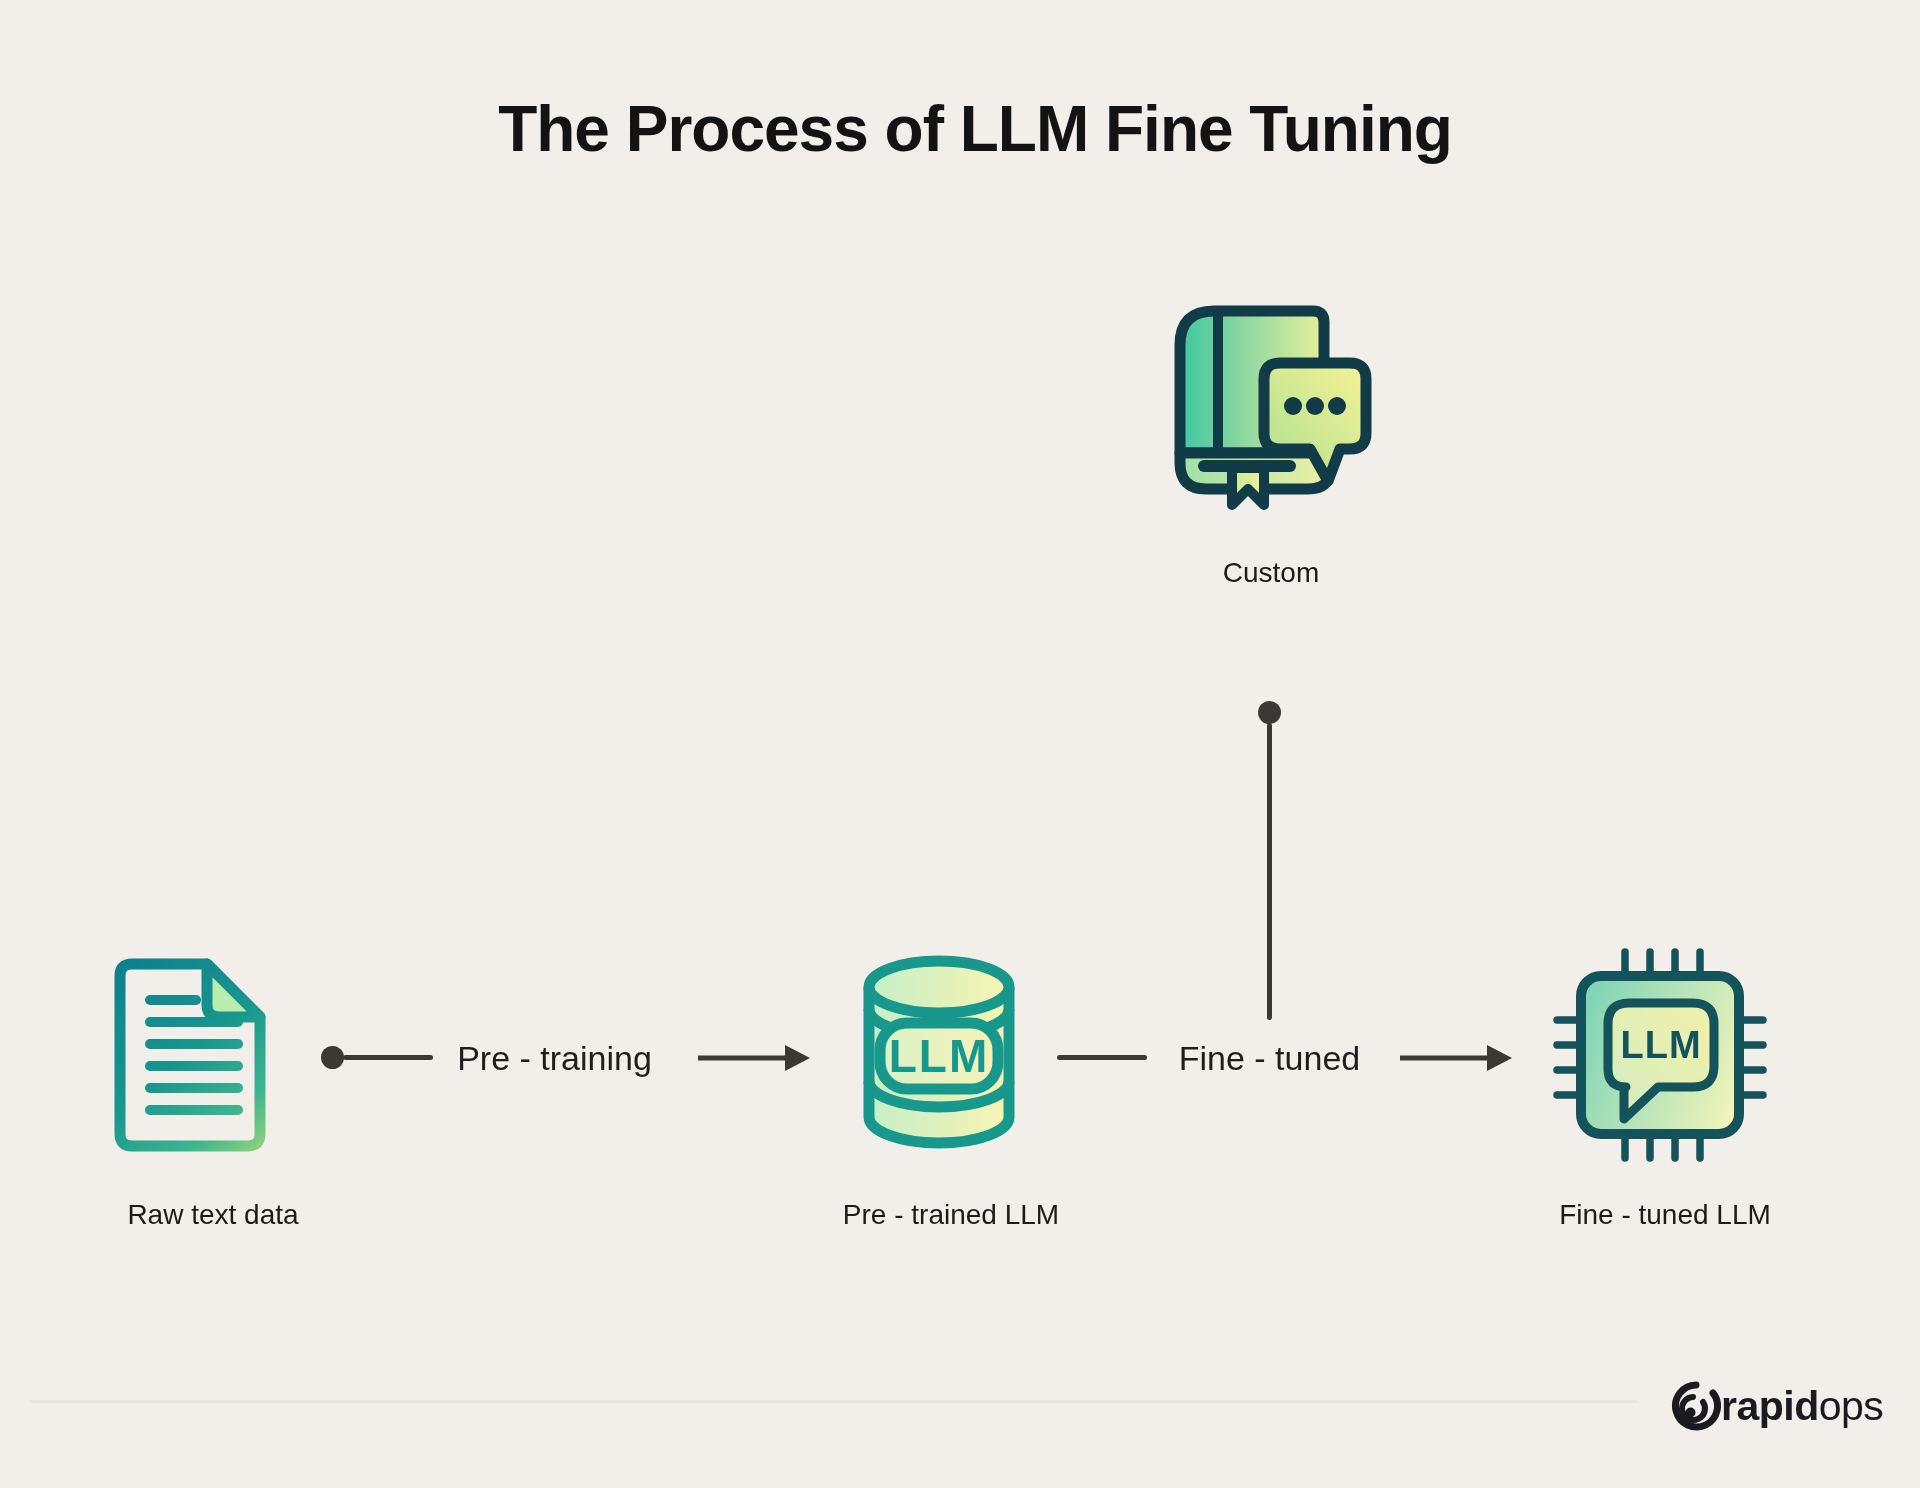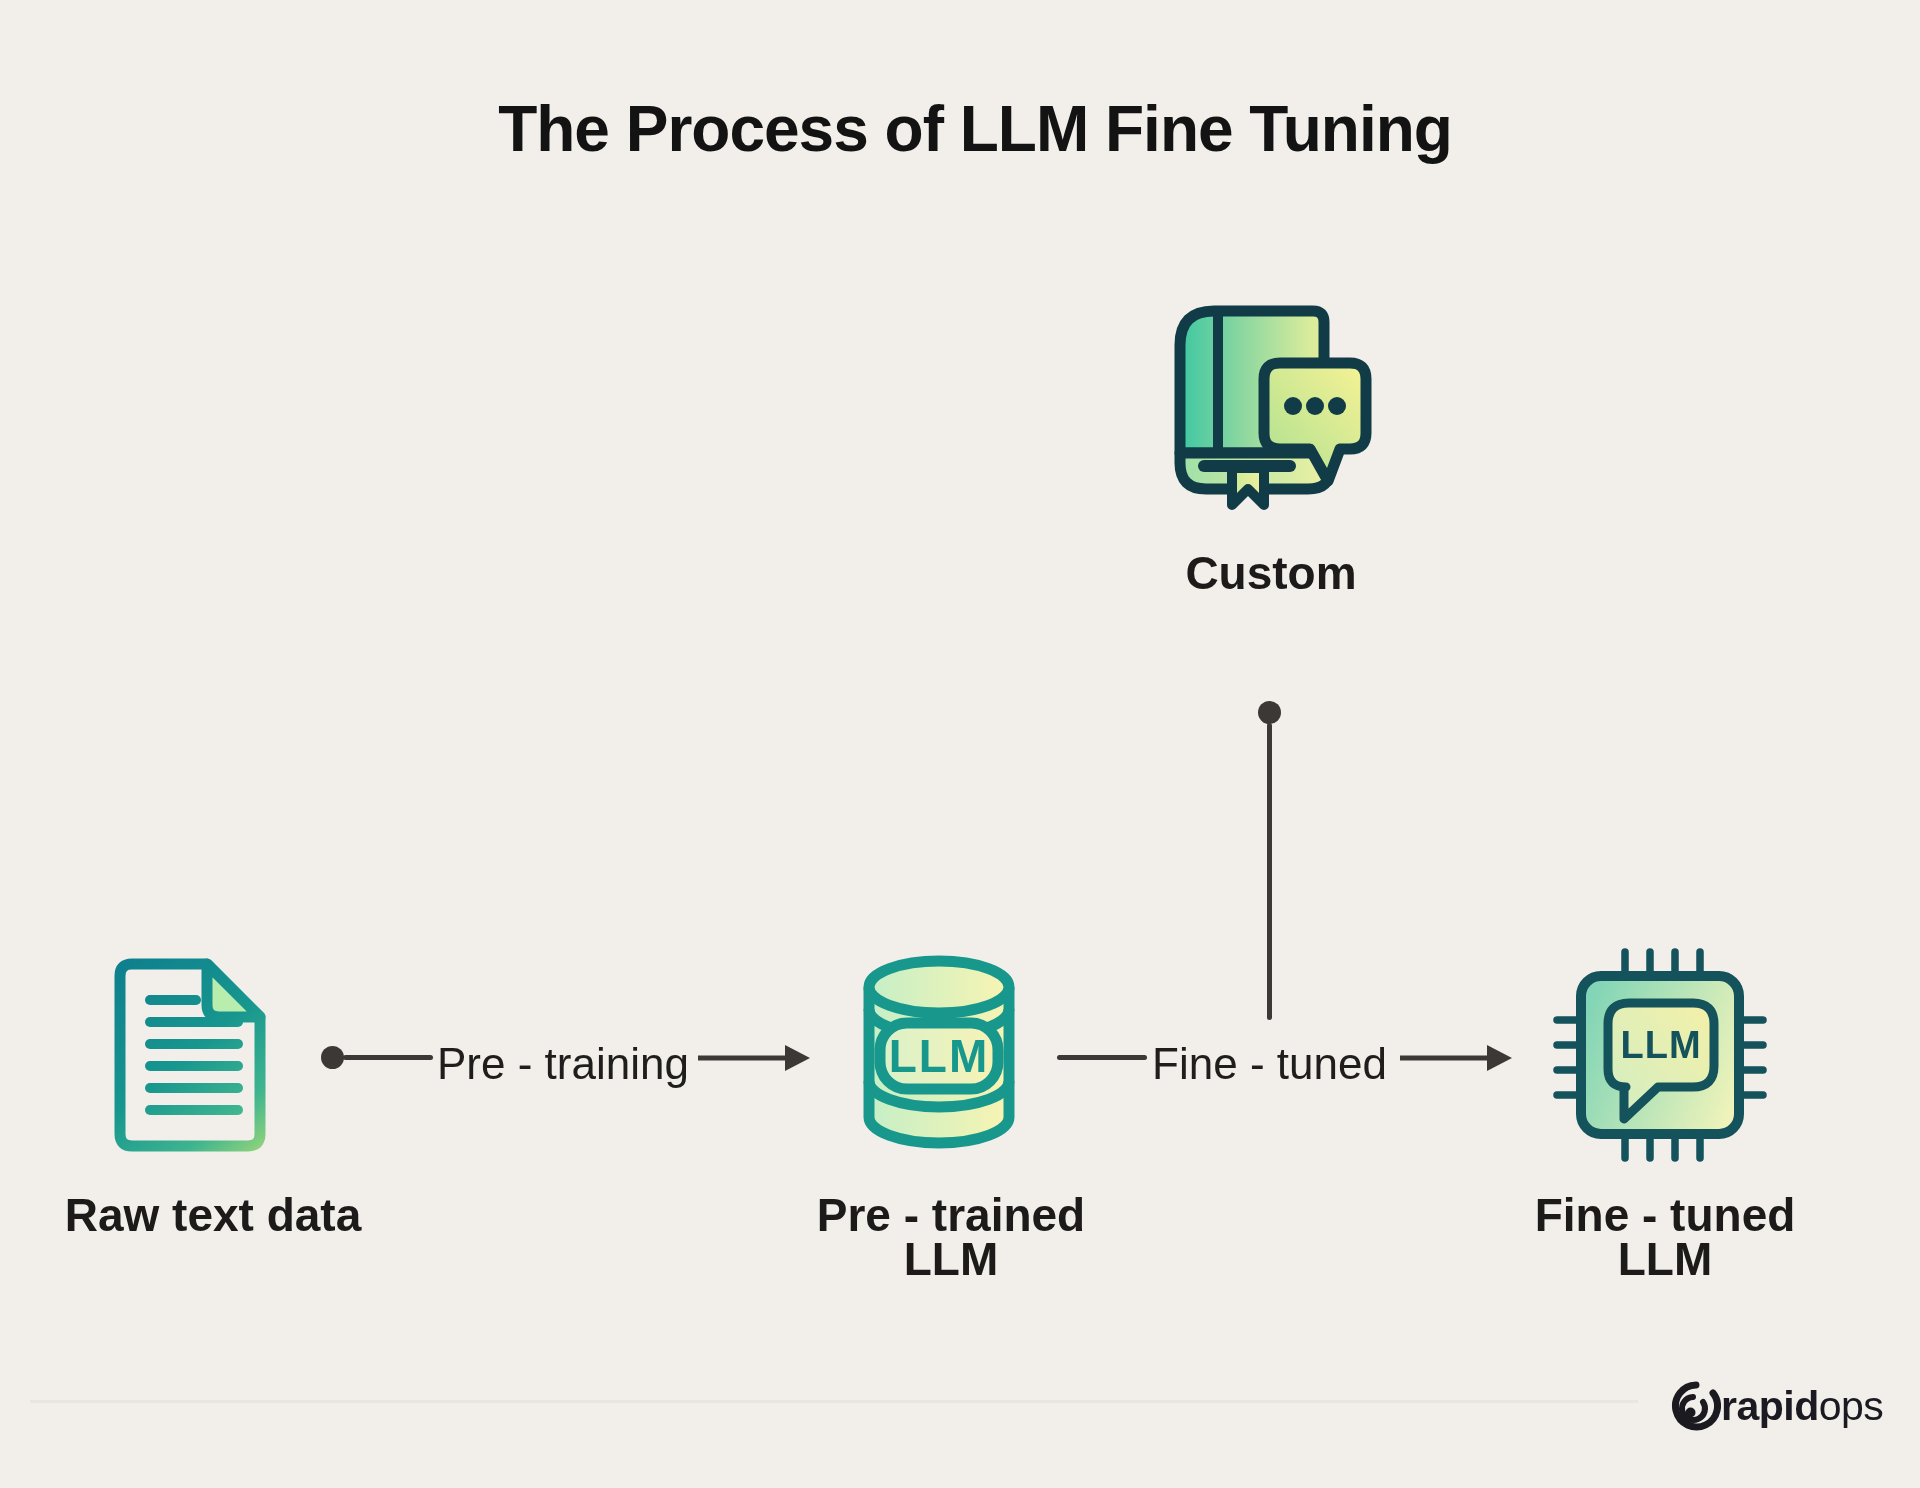--- a/index.html
+++ b/index.html
@@ -1,22 +1,22 @@
 <!DOCTYPE html>
 <html><head>
 <meta charset="utf-8">
 <style>
   html,body{margin:0;padding:0;}
   body{font-family:"Liberation Sans", sans-serif; background:#f2efeb;}
   .canvas{position:relative;width:1920px;height:1488px;background:#f2efeb;overflow:hidden;}
   .abs{position:absolute;}
   .title{top:92px;left:0;width:1920px;text-align:center;font-size:64px;font-weight:700;
          color:#131313;letter-spacing:-1px;margin-left:15px;}
-  .node-label{font-size:46px;font-weight:700;color:#1c1b1a;text-align:center;line-height:44px;}
-  .edge-label{font-size:44px;font-weight:500;color:#1f1e1d;text-align:center;white-space:nowrap;}
+  .node-label{font-size:28px;font-weight:400;color:#1c1b1a;text-align:center;line-height:44px;}
+  .edge-label{font-size:34px;font-weight:500;color:#1f1e1d;text-align:center;white-space:nowrap;}
   .dot{width:23px;height:23px;border-radius:50%;background:#3b3836;}
   .hline{height:5px;background:#3b3836;border-radius:3px;}
   .vline{width:5px;background:#3b3836;border-radius:3px;}
   .divider{height:3px;background:#e9e5e1;}
   .logo{display:flex;align-items:center;}
   .logo-text{font-size:41px;color:#1b1a20;letter-spacing:-0.5px;}
   .logo-text b{font-weight:700;}
   .logo-text span.lite{font-weight:400;}
   svg text{font-family:"Liberation Sans", sans-serif;}
 </style>

